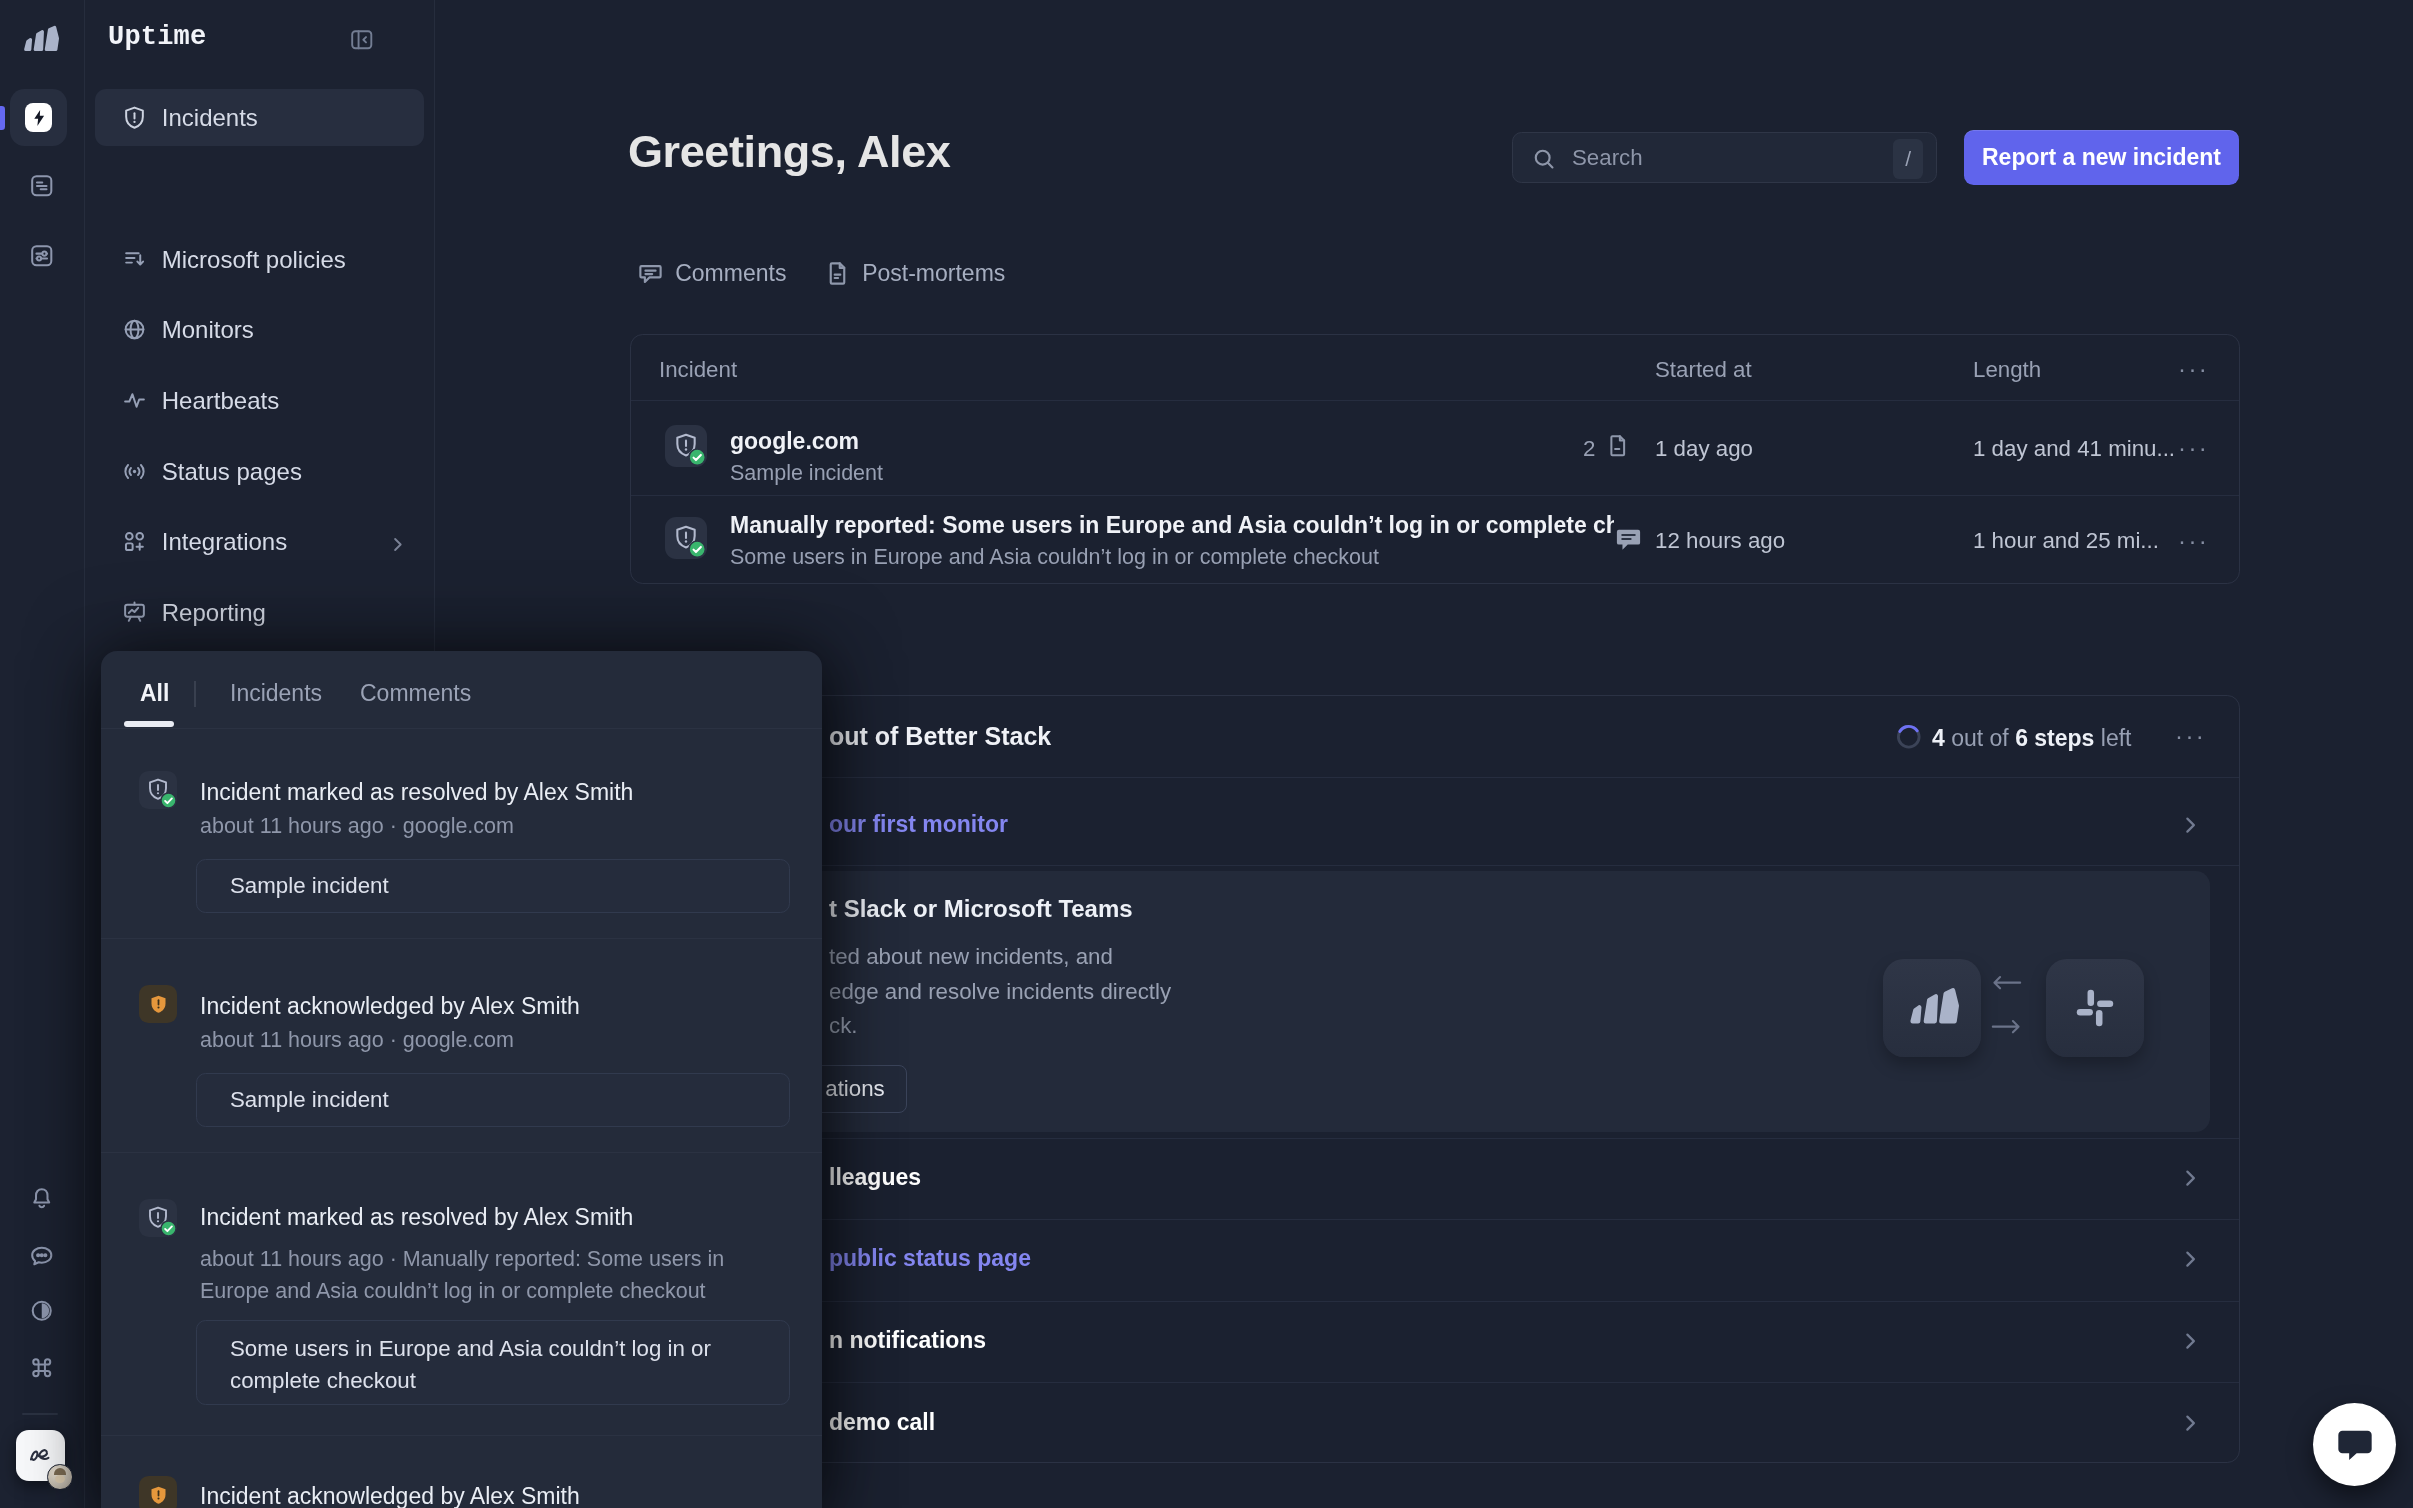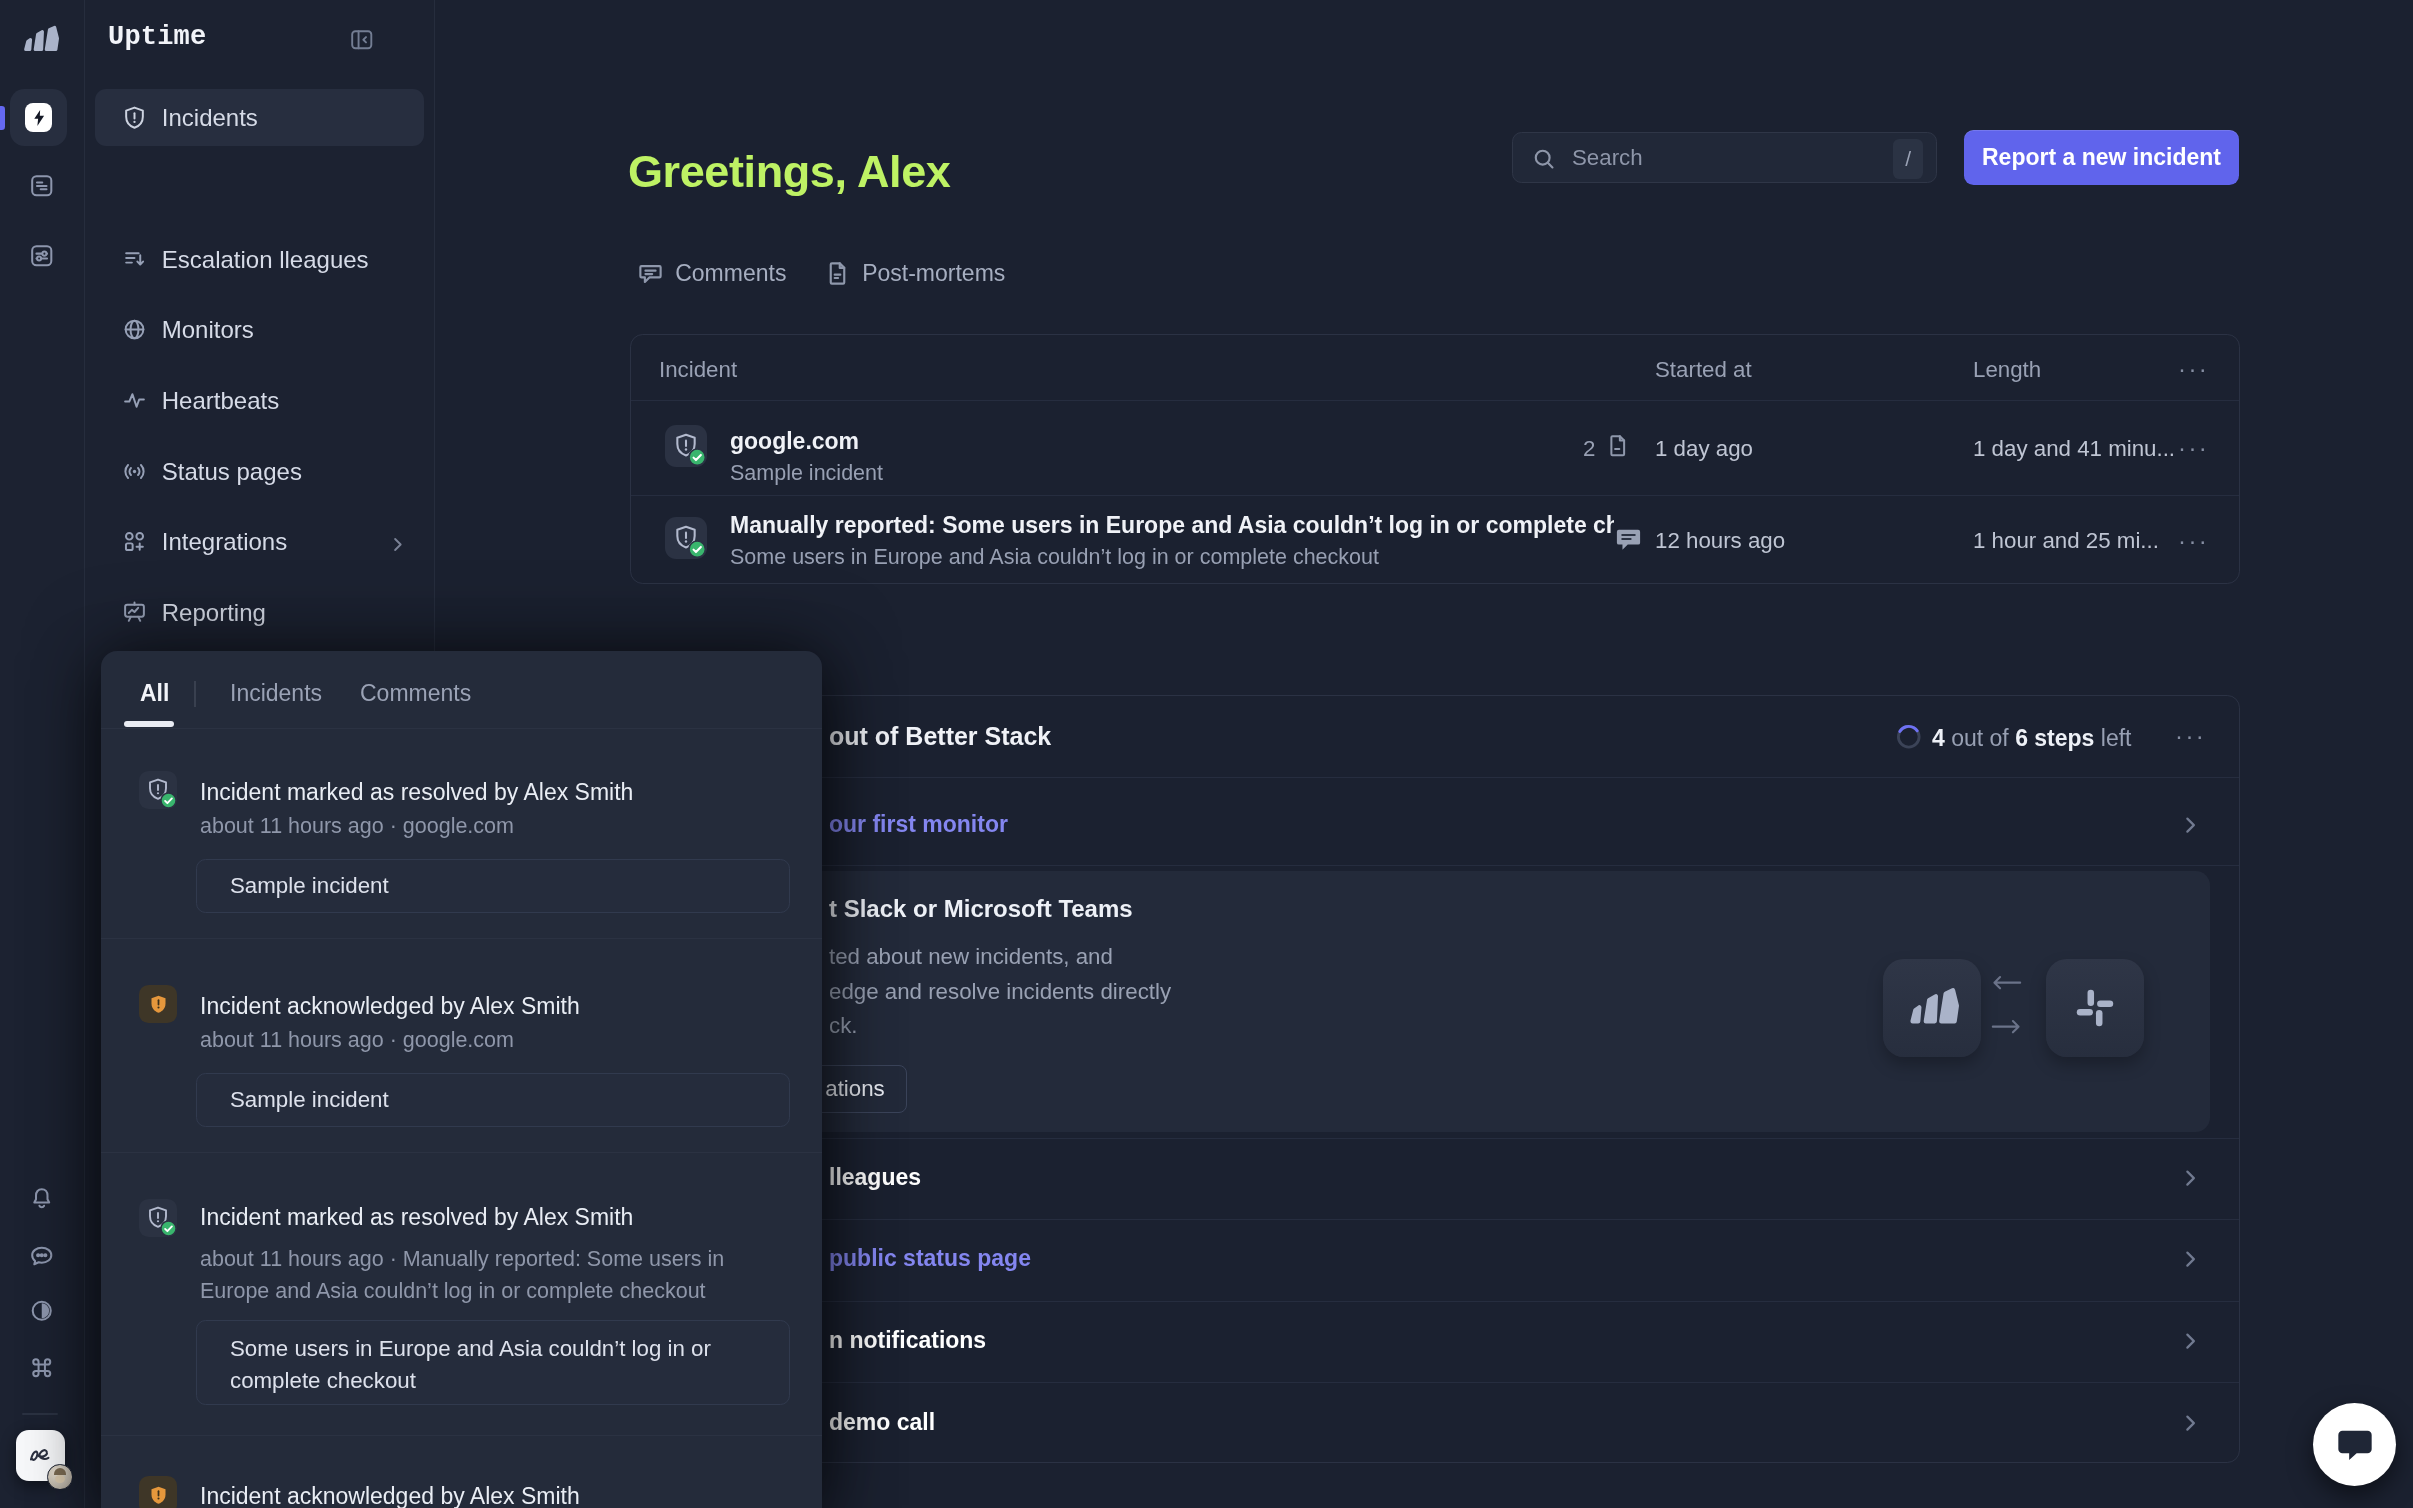--- a/index.html
+++ b/index.html
@@ -26,21 +26,21 @@
   .sidebar { position:absolute; left:85px; top:0; width:350px; height:1508px; background:#1c2231; border-right:0.8px solid #262d3d; }
   .sidebar-title { position:absolute; left:23px; top:22.3px; font-size:27px; font-weight:700; color:#f2f4f9; letter-spacing:0.2px;font-family:Liberation Mono, monospace; }
   .collapse-btn { position:absolute; left:264px; top:27px; width:25.5px; height:25.5px; color:#737d93; }
   .nav-item { position:absolute; left:10.4px; width:329px; height:57px; border-radius:11.2px; display:flex; align-items:center; padding-left:27px; gap:14.4px; color:#d6dbe7; font-size:24px; }
   .nav-item.active { background:#272e3f; }
   .nav-item .ic { width:25px; height:25px; color:#96a0b6; flex:0 0 auto; }
   .nav-item .ic svg { width:100%; height:100%; }
   .nav-chevron { position:absolute; right:17.6px; top:19px; width:19px; height:19px; color:#7a8296; }
 
   
-  .greeting { position:absolute; left:628px; top:126px; font-size:45px; font-weight:700; color:#bef264; letter-spacing:-0.4px;margin-top:20px; }
+  .greeting { position:absolute; left:628px; top:126px; font-size:45px; font-weight:700; color:#e5e5e5; letter-spacing:-0.4px; }
   .searchbox { position:absolute; left:1512px; top:132px; width:425px; height:51px; background:#212838; border:0.8px solid #2f3647; border-radius:9.6px; }
   .searchbox .mag { position:absolute; left:17.6px; top:12.8px; width:25.5px; height:25.5px; color:#8e96a9; }
   .searchbox input { position:absolute; left:0; top:0; width:100%; height:100%; background:transparent; border:none; outline:none; color:#dfe3ec; font-size:22.3px; padding-left:59px; padding-right:56px; font-family:inherit; }
   .searchbox input::placeholder { color:#8e96a9; }
   .slash-badge { position:absolute; right:12.8px; top:5.6px; width:30px; height:40px; background:#2b3344; border-radius:6.4px; display:flex; align-items:center; justify-content:center; font-size:21px; color:#9aa2b5; }
   .report-btn { position:absolute; left:1964px; top:130px; width:275px; height:55px; background:#6064ec; border-radius:9.6px; display:flex; align-items:center; justify-content:center; font-size:23px; font-weight:600; color:#ffffff; box-shadow:inset 0 0.8px 0 rgba(255,255,255,.18); }
 
   
   .ctab { position:absolute; top:260px; display:flex; align-items:center; gap:11.2px; color:#a6aec0; font-size:23px; }
   .ctab .ic { width:27px; height:27px; color:#8f98ac; }
@@ -197,21 +197,21 @@
       <span>Incidents</span>
     </div>
 
 
     <div class="nav-item" style="top:231px">
       <span class="ic">
         <svg viewBox="0 0 24 24" fill="none" stroke="currentColor" stroke-width="1.9" stroke-linecap="round" stroke-linejoin="round">
           <path d="M4 6h12M4 10.5h8M4 15h5.5M17.5 8v8.5M14.8 14 17.5 16.8 20.2 14"></path>
         </svg>
       </span>
-      <span>Escalation lleagues</span>
+      <span>Microsoft policies</span>
     </div>
 
     <div class="nav-item" style="top:301px">
       <span class="ic">
         <svg viewBox="0 0 24 24" fill="none" stroke="currentColor" stroke-width="1.9" stroke-linecap="round">
           <circle cx="12" cy="12" r="8.5"></circle>
             <ellipse cx="12" cy="12" rx="3.8" ry="8.5"></ellipse>
             <path d="M3.5 12h17"></path>
         </svg>
       </span>

